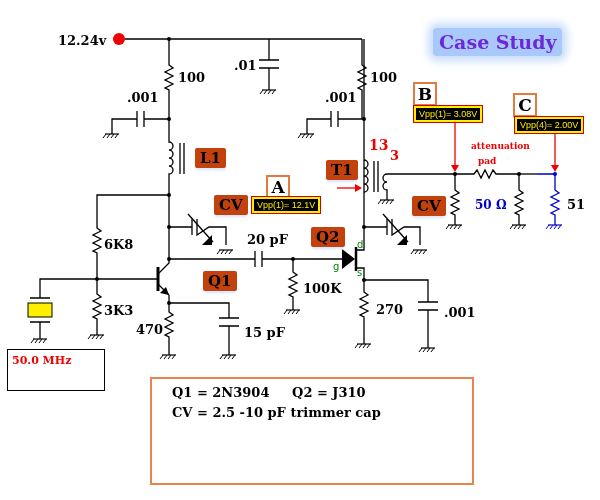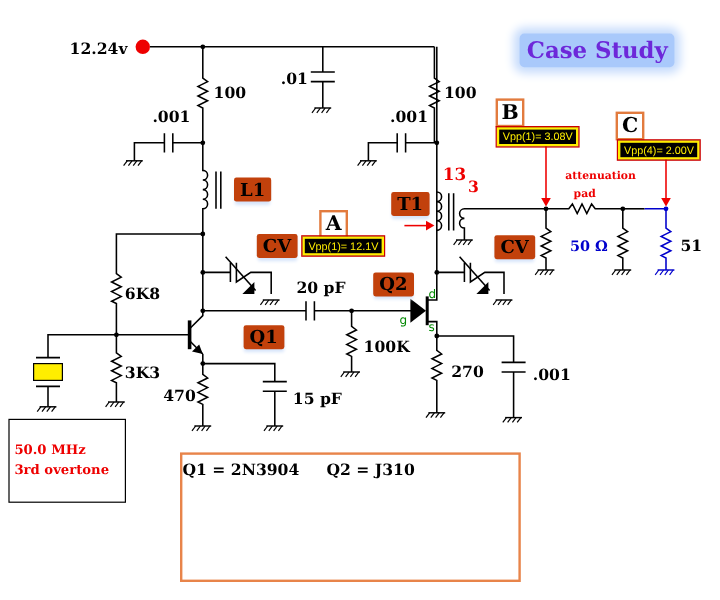--- a/index.html
+++ b/index.html
@@ -5,22 +5,22 @@
   html,body{margin:0;padding:0;background:#fff;}
   body{width:600px;height:500px;position:relative;overflow:hidden;font-family:"DejaVu Serif",serif;}
   svg{position:absolute;left:0;top:0;}
   .w{stroke:#000;stroke-width:1.3;fill:none;}
   .wb{stroke:#0000cc;stroke-width:1.3;fill:none;}
   .lbl{font-family:"DejaVu Serif",serif;font-size:13px;font-weight:bold;fill:#000;}
   .tag{position:absolute;background:#c2410c;color:#000;font-family:"DejaVu Serif",serif;font-weight:bold;font-size:15px;padding:1px 5px;border-radius:2px;box-shadow:0 3px 3px -1px #d6e4fa;}
   .probe{position:absolute;border:2px solid #e27b3e;background:#fff;font-family:"DejaVu Serif",serif;font-weight:bold;font-size:17px;width:20px;height:20px;line-height:20px;text-align:center;}
   .meter{position:absolute;background:#000;color:#ffee00;border:2px solid #ffee00;outline:1px solid #c00;font-family:Liberation Sans, sans-serif;font-size:9px;padding:0 3px;height:12px;line-height:12px;white-space:nowrap;}
   #title{position:absolute;left:433px;top:28px;padding:3px 6px;font-family:"DejaVu Serif",serif;font-weight:bold;font-size:19px;color:#6d28d9;background:#a9c9fb;box-shadow:0 0 8px 5px #c7dcfc;border-radius:4px;}
-  #xtal-box{position:absolute;left:7px;top:349px;width:88px;height:36px;border:1px solid #000;padding:16px 4px;color:#e00;font-weight:bold;font-size:11px;line-height:17px;font-family:"DejaVu Serif",serif;}
-  #notes{position:absolute;left:150px;top:377px;width:280px;height:96px;border:2px solid #e8844a;padding:4px 0;font-family:"DejaVu Serif",serif;font-size:13px;font-weight:bold;line-height:20px;}
+  #xtal-box{position:absolute;left:7px;top:349px;width:88px;height:36px;border:1px solid #000;padding:2px 4px;color:#e00;font-weight:bold;font-size:11px;line-height:17px;font-family:"DejaVu Serif",serif;}
+  #notes{position:absolute;left:150px;top:377px;width:280px;height:96px;border:2px solid #e8844a;padding:4px 20px;font-family:"DejaVu Serif",serif;font-size:13px;font-weight:bold;line-height:20px;}
   #notes div{white-space:pre;}
   .red{fill:#e00;font-family:"DejaVu Serif",serif;font-weight:bold;}
 </style>
 </head>
 <body>
 
 <svg width="600" height="500">
   <defs>
     <g id="gnd">
         <line x1="-7" y1="0" x2="7" y2="0" stroke="#000" stroke-width="1.2"></line>
@@ -169,18 +169,18 @@
 
 <div class="probe" style="left:266px;top:175px">A</div>
 <div class="meter" style="left:252px;top:197px">Vpp(1)=  12.1V</div>
 <div class="probe" style="left:413px;top:82px">B</div>
 <div class="meter" style="left:414px;top:106px">Vpp(1)=  3.08V</div>
 <div class="probe" style="left:513px;top:93px">C</div>
 <div class="meter" style="left:515px;top:117px">Vpp(4)=  2.00V</div>
 
 <div id="xtal-box">
   <div>50.0 MHz</div>
-  <div>3rd overtone</div>
 </div>
 
 <div id="notes">
   <div>Q1 = 2N3904     Q2 = J310</div>
+  <div>CV = 2.5 -10 pF trimmer cap</div>
 </div>
 
 </body></html>

